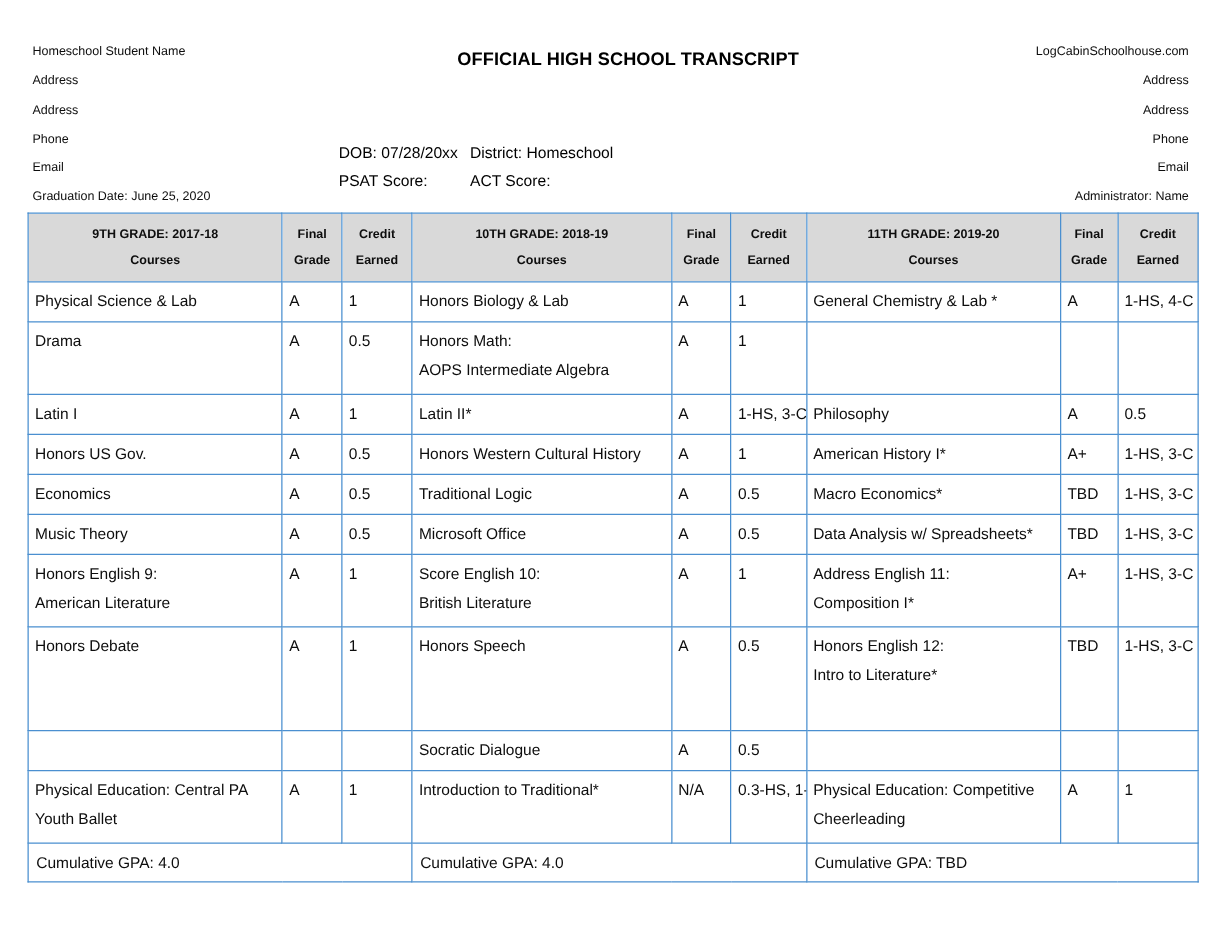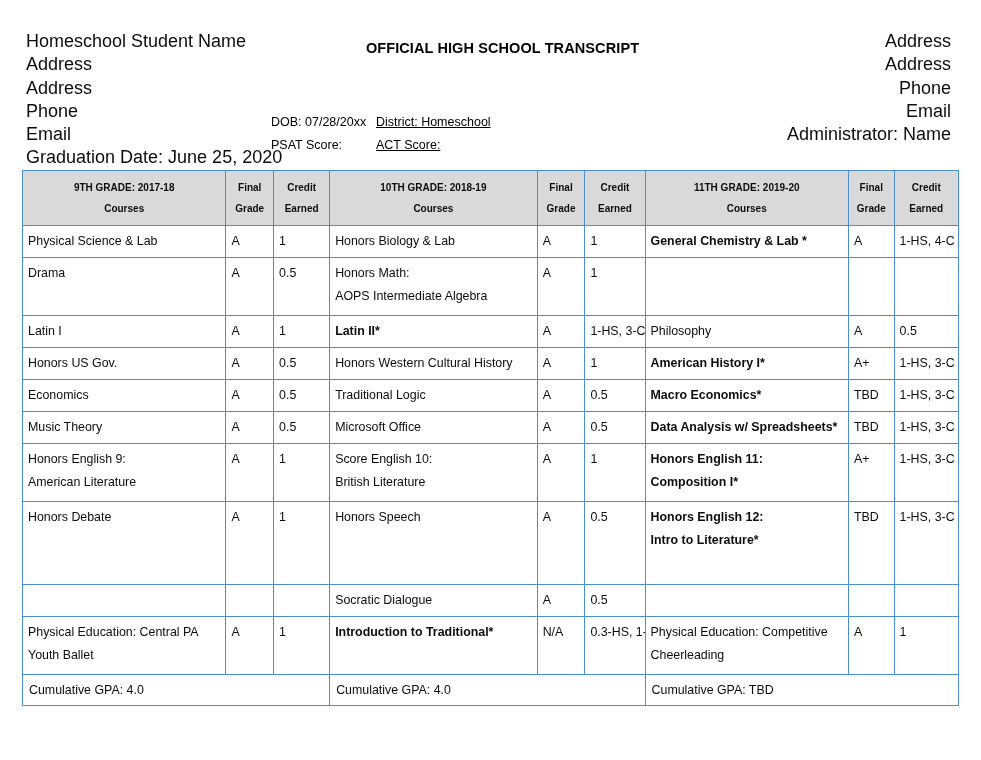--- a/index.html
+++ b/index.html
@@ -37,21 +37,21 @@
     text-align: left;
   }
   .hdr-col-right {
     position: absolute;
     right: 30px;
     top: 0;
     width: 300px;
     text-align: right;
   }
   .hdr-line {
-    font-size: 18px;
+    font-size: 10px;
     line-height: 23.3px;
     white-space: nowrap;
     color: #0d0d0d;
   }
   .doc-title {
     position: absolute;
     left: 0;
     top: 10px;
     width: 981px;
     text-align: center;
@@ -62,21 +62,21 @@
     margin-left: 12px;
   }
   .hdr-mid {
     position: absolute;
     left: 271px;
     top: 81px;
     font-size: 12.5px;
     line-height: 23.3px;
     white-space: nowrap;
   }
-  .hdr-mid .mid-row { display: block; height: 23.3px; text-decoration: underline; }
+  .hdr-mid .mid-row { display: block; height: 23.3px; }
   .hdr-mid .lbl1 { display: inline-block; width: 105px; }
 
   
   .transcript {
     position: absolute;
     left: 22px;
     top: 170px;
     width: 937px;
     border-collapse: collapse;
     table-layout: fixed;
@@ -94,21 +94,21 @@
   }
   .transcript thead th {
     background: #d9d9d9;
     font-weight: bold;
     text-align: center;
     line-height: 21px;
     padding: 6px 3px 6px 3px;
     font-size: 10px;
     vertical-align: middle;
   }
-  td.bold, th.bold { font-weight: bold; }
+  td.bold, th.bold { font-weight: normal; }
   .row-xtall td { height: 75px; }
   .row-norm td { height: 24px; }
   .row-med td { height: 50px; }
   .summary td {
     height: 24px;
     line-height: 19px;
     padding: 3px 5px 3px 6px;
     vertical-align: middle;
   }
   .c-course { width: 196px; }
@@ -134,20 +134,21 @@
     <div class="hdr-col-left">
       <div class="hdr-line">Homeschool Student Name</div>
       <div class="hdr-line">Address</div>
       <div class="hdr-line">Address</div>
       <div class="hdr-line">Phone</div>
       <div class="hdr-line">Email</div>
       <div class="hdr-line">Graduation Date: June 25, 2020</div>
     </div>
 
     <div class="hdr-col-right">
+      <div class="hdr-line">LogCabinSchoolhouse.com</div>
       <div class="hdr-line">Address</div>
       <div class="hdr-line">Address</div>
       <div class="hdr-line">Phone</div>
       <div class="hdr-line">Email</div>
       <div class="hdr-line">Administrator: Name</div>
     </div>
 
     <div class="hdr-mid">
       <span class="mid-row">
         <span class="lbl1">DOB: 07/28/20xx</span><span>District: Homeschool</span>
@@ -296,21 +297,21 @@
         </td>
         <td>A</td>
         <td>1</td>
         <td>
           <span>Score English 10:</span><br>
           <span>British Literature</span>
         </td>
         <td>A</td>
         <td>1</td>
         <td class="bold">
-          <span>Honors English 11:</span><br>
+          <span>Address English 11:</span><br>
           <span>Composition I*</span>
         </td>
         <td>A+</td>
         <td class="nowrapcell">1-HS, 3-C</td>
       </tr>
 
       <tr class="row-xtall">
         <td>Honors Debate</td>
         <td>A</td>
         <td>1</td>

